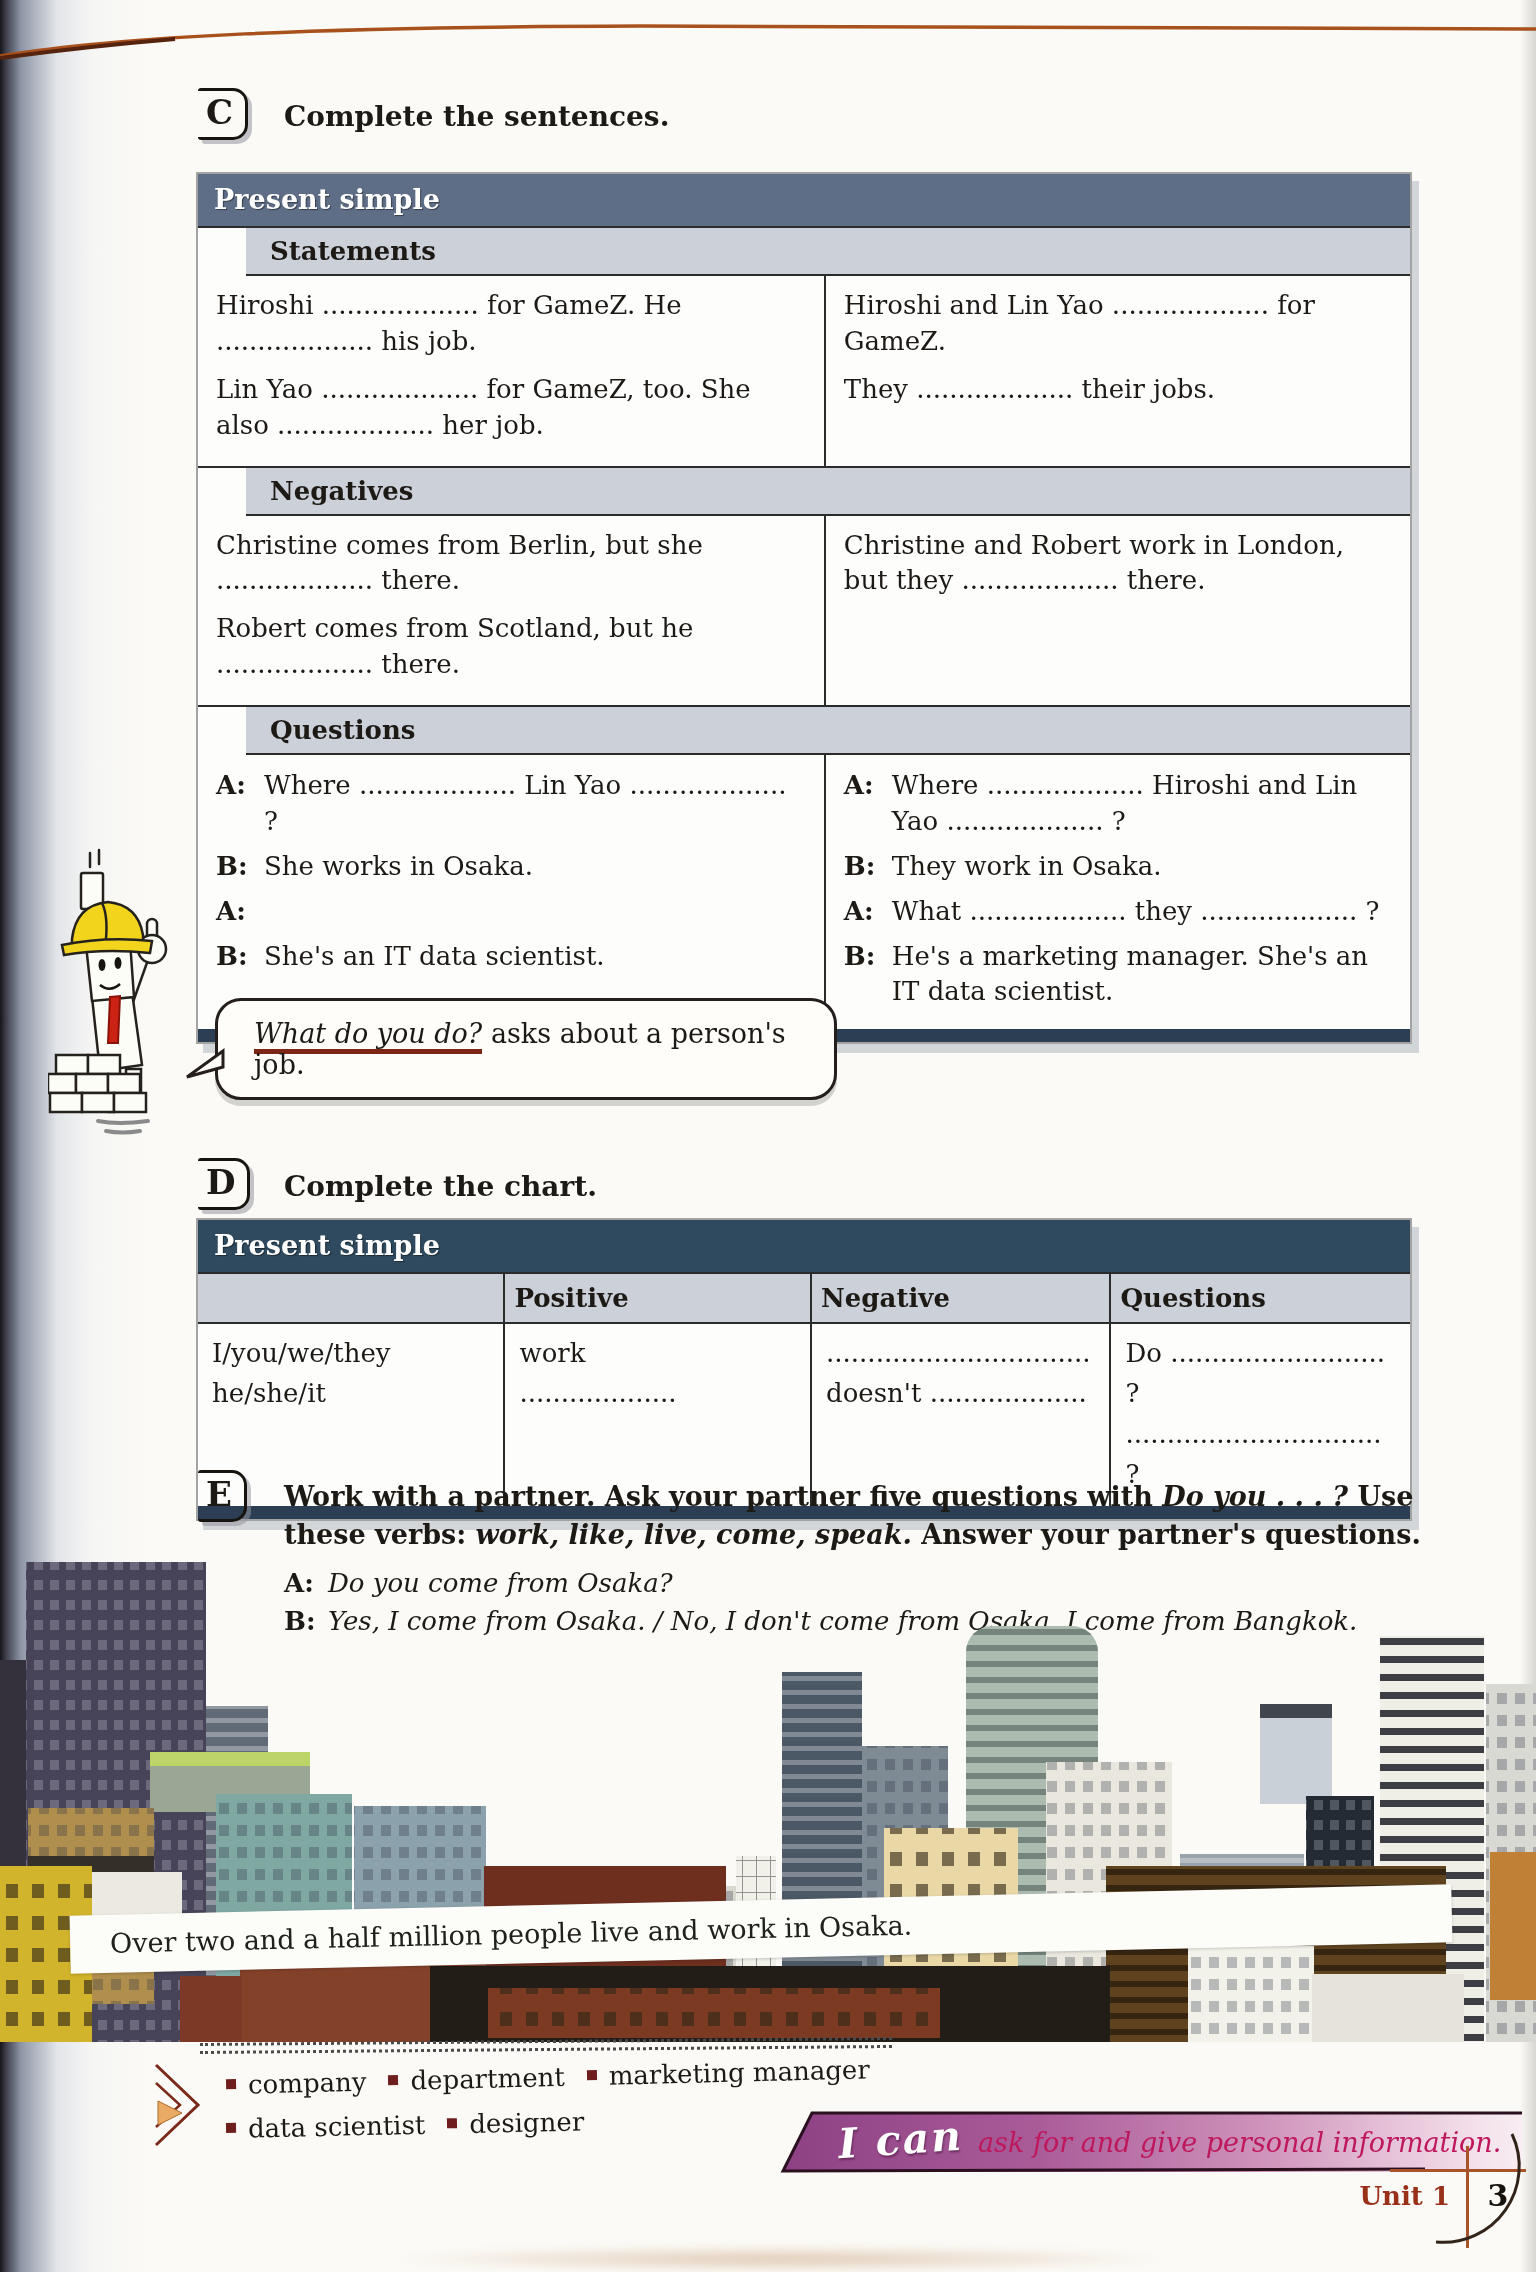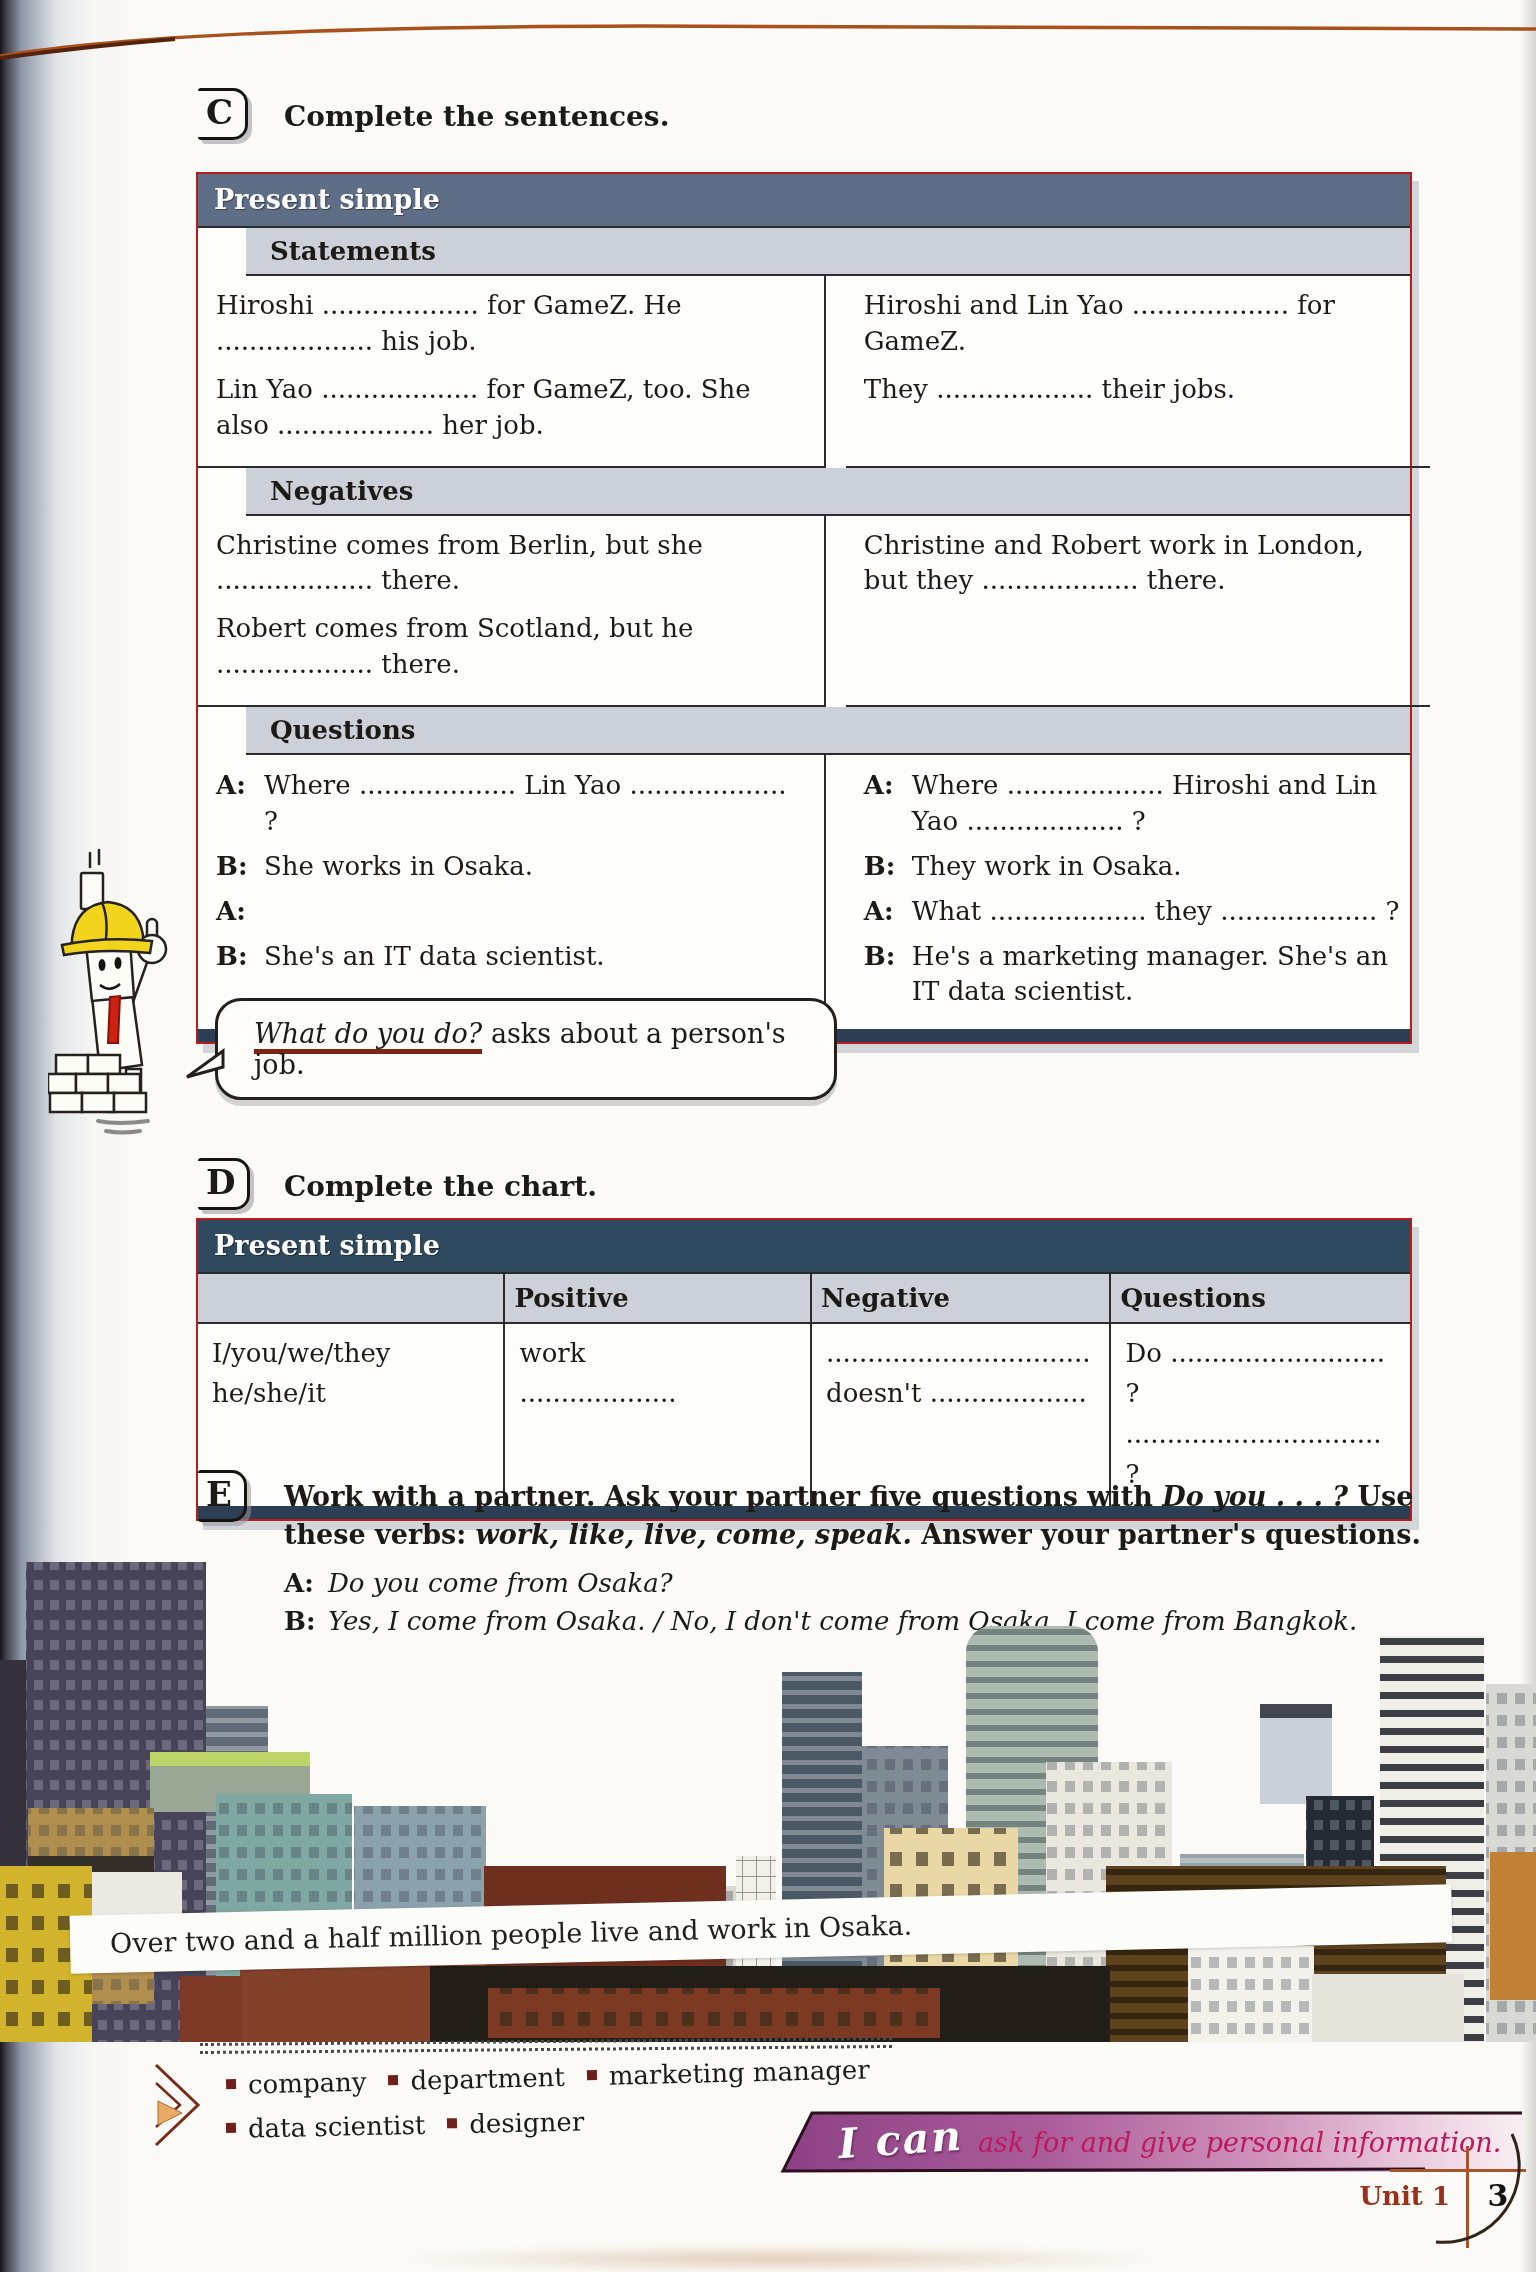--- a/index.html
+++ b/index.html
@@ -18,28 +18,28 @@
 
   
   .marker { position:absolute; font-weight:bold; font-size:34px; line-height:1;
     padding:4px 12px 8px 8px; border-top:3px solid #17140f; border-right:3px solid #17140f;
     border-bottom:3px solid #17140f; border-radius:3px 15px 15px 3px;
     box-shadow:4px 4px 0 rgba(150,150,160,.55); }
   .sec-title { position:absolute; font-weight:bold; font-size:28px; }
 
   
   .tbl { position:absolute; left:196px; width:1216px; background:#fdfdfb;
-    border:2px solid #b91c1c; box-shadow:7px 9px 0 rgba(148,154,168,.38); }
+    border:2px solid #a3a3a3; box-shadow:7px 9px 0 rgba(148,154,168,.38); }
   .tbl-head { color:#fff; font-weight:bold; font-size:27px; padding:10px 16px 11px;
     border-bottom:2px solid #2b2b2b; text-shadow:1px 1px 1px rgba(0,0,0,.45); }
   .tbl-head.c { background:#5f6e87; }
   .tbl-head.d { background:#2f4a5e; }
   .sub { background:#ccd0d8; font-weight:bold; font-size:26px; padding:8px 24px;
     border-bottom:2px solid #2b2b2b;margin-left:48px; }
-  .two-col { display:grid; grid-template-columns:51.8% 48.2%;gap:20px; }
+  .two-col { display:grid; grid-template-columns:51.8% 48.2%; }
   .cell { padding:8px 18px 10px; font-size:26px; line-height:1.38; border-bottom:2px solid #2b2b2b; }
   .cell.l { border-right:2px solid #2b2b2b; }
   .cell p { margin:4px 0 12px; }
   .h-stat { min-height:178px; } .h-neg { min-height:146px; } .h-q { min-height:168px; }
   .qrow { display:flex; margin:5px 0 9px; }
   .spk { font-weight:bold; min-width:48px; flex-shrink:0; }
   .t3d { height:13px; background:#2b3e53; }
 
   .grid4 { display:grid; grid-template-columns:25.2% 25.3% 24.7% 24.8%; }
   .ghead { background:#ccd0d8; font-weight:bold; font-size:26px; padding:9px 9px;

